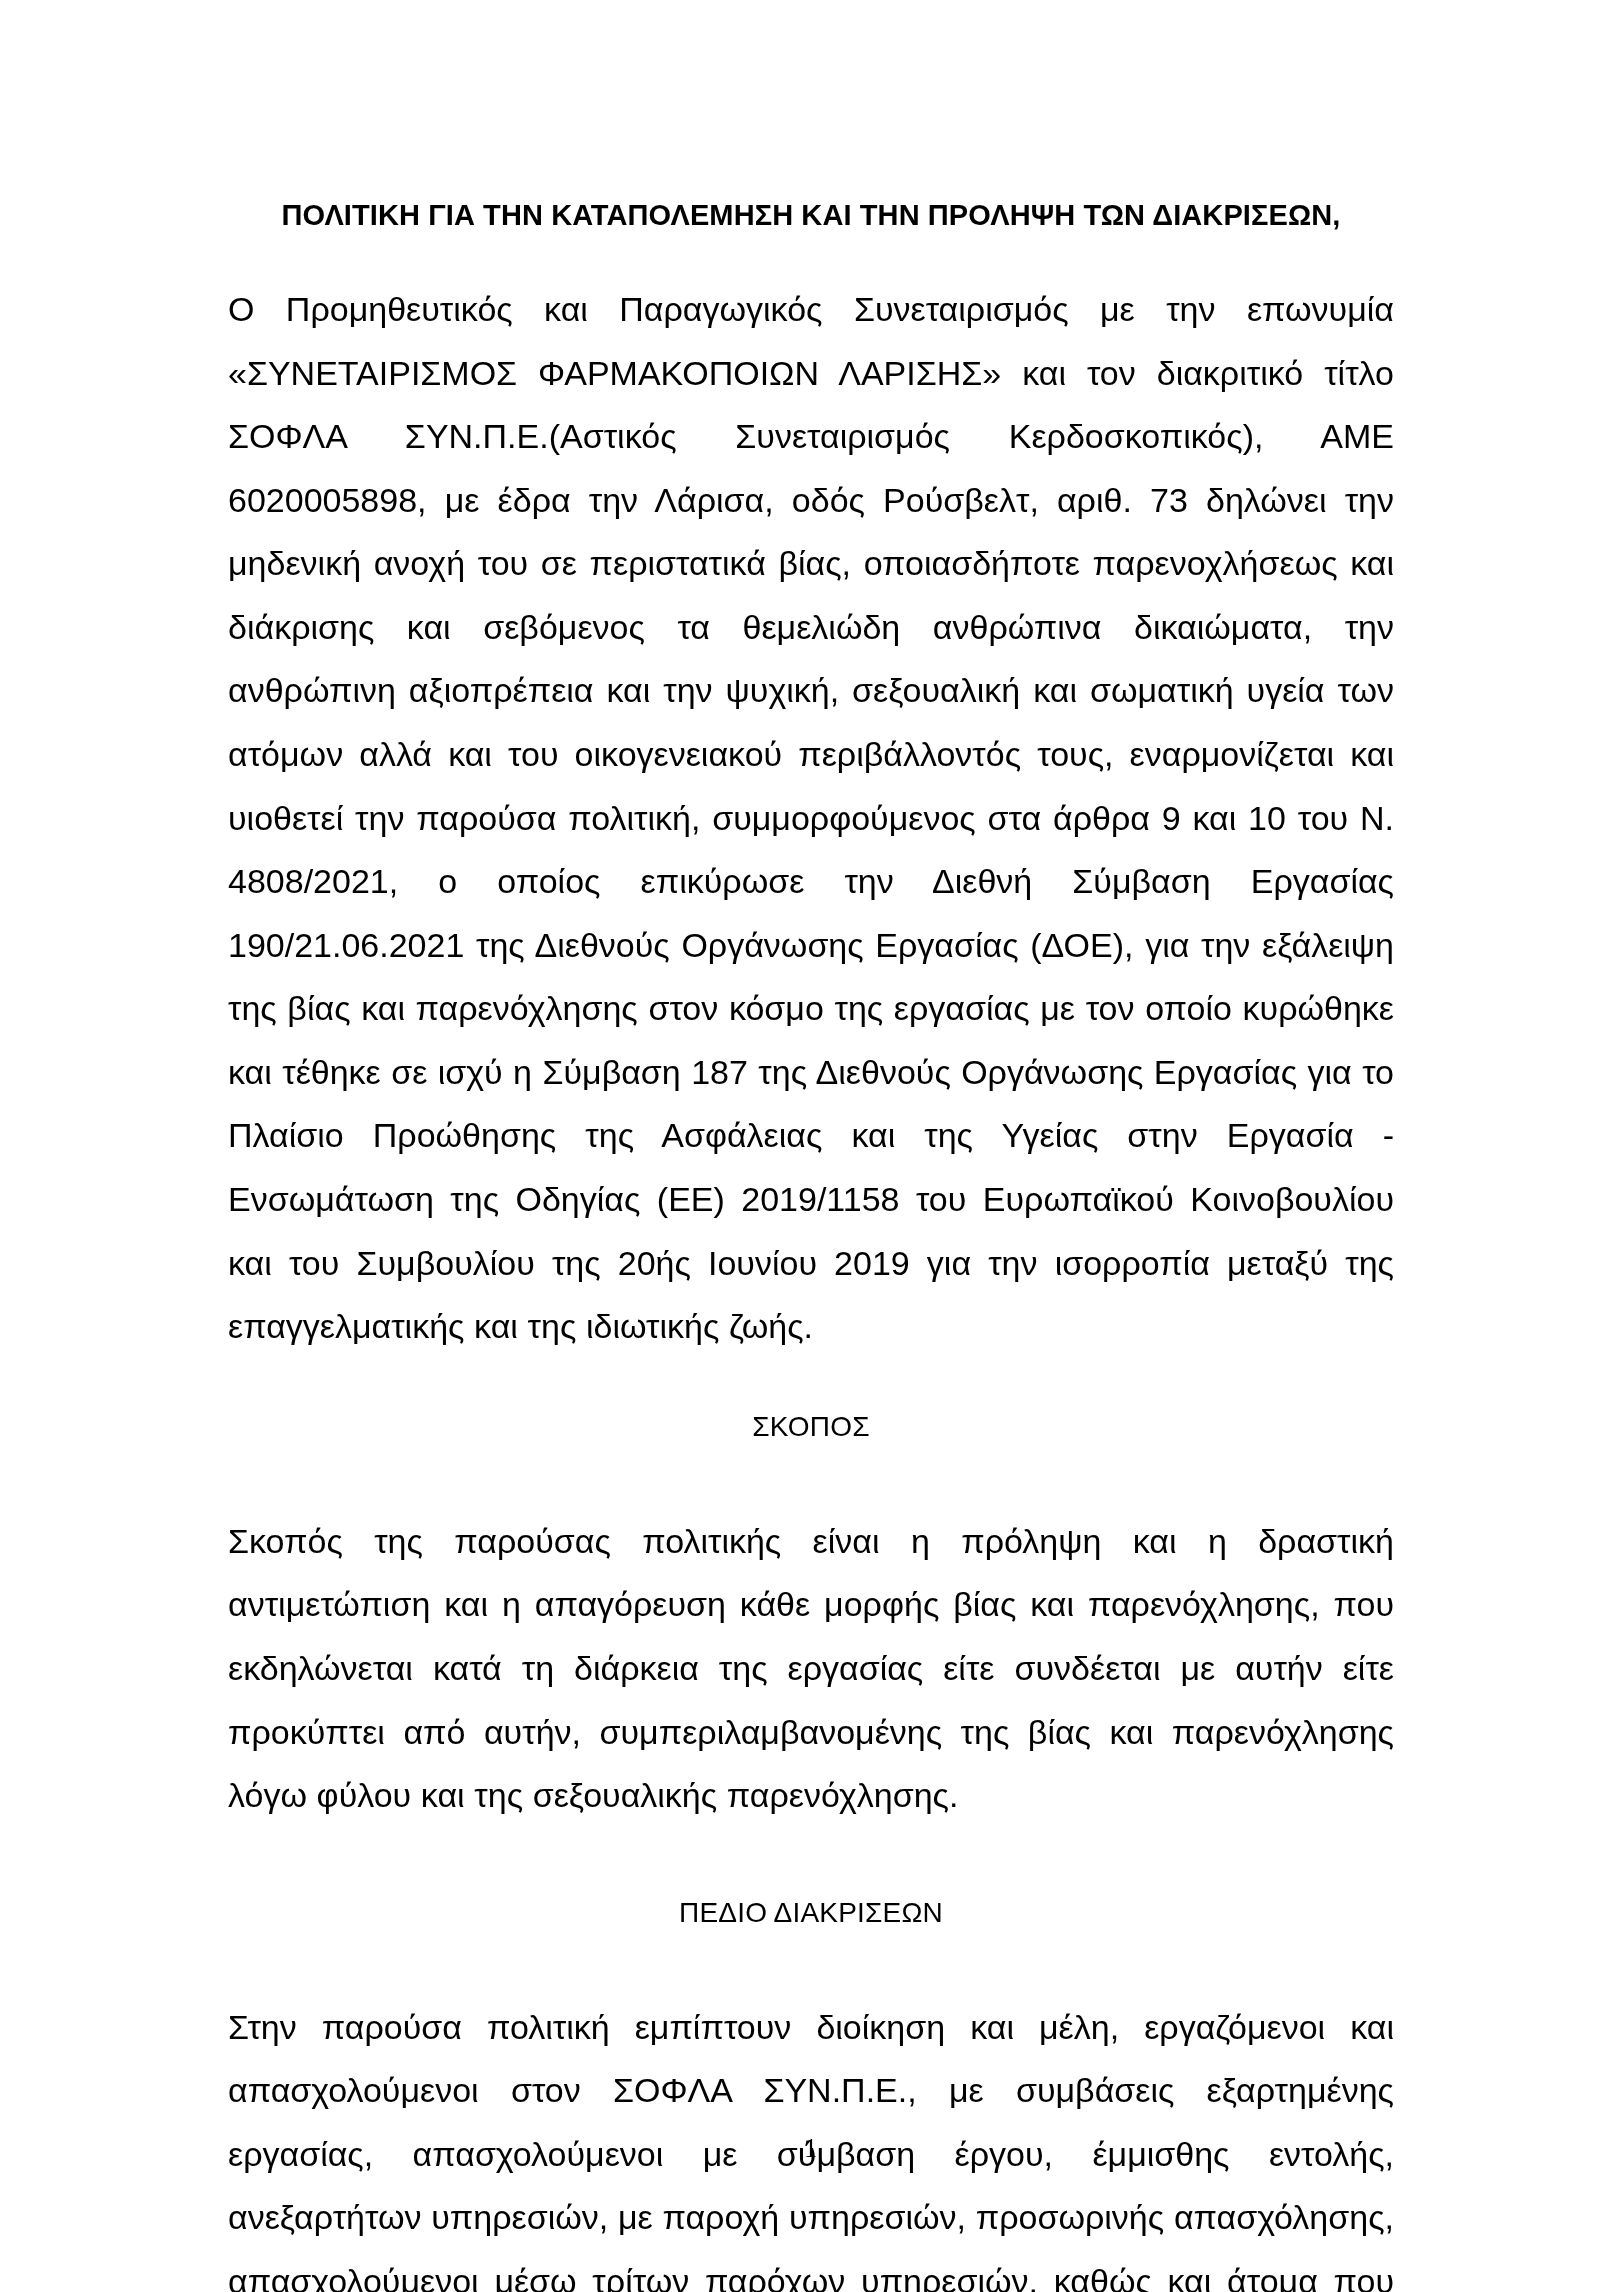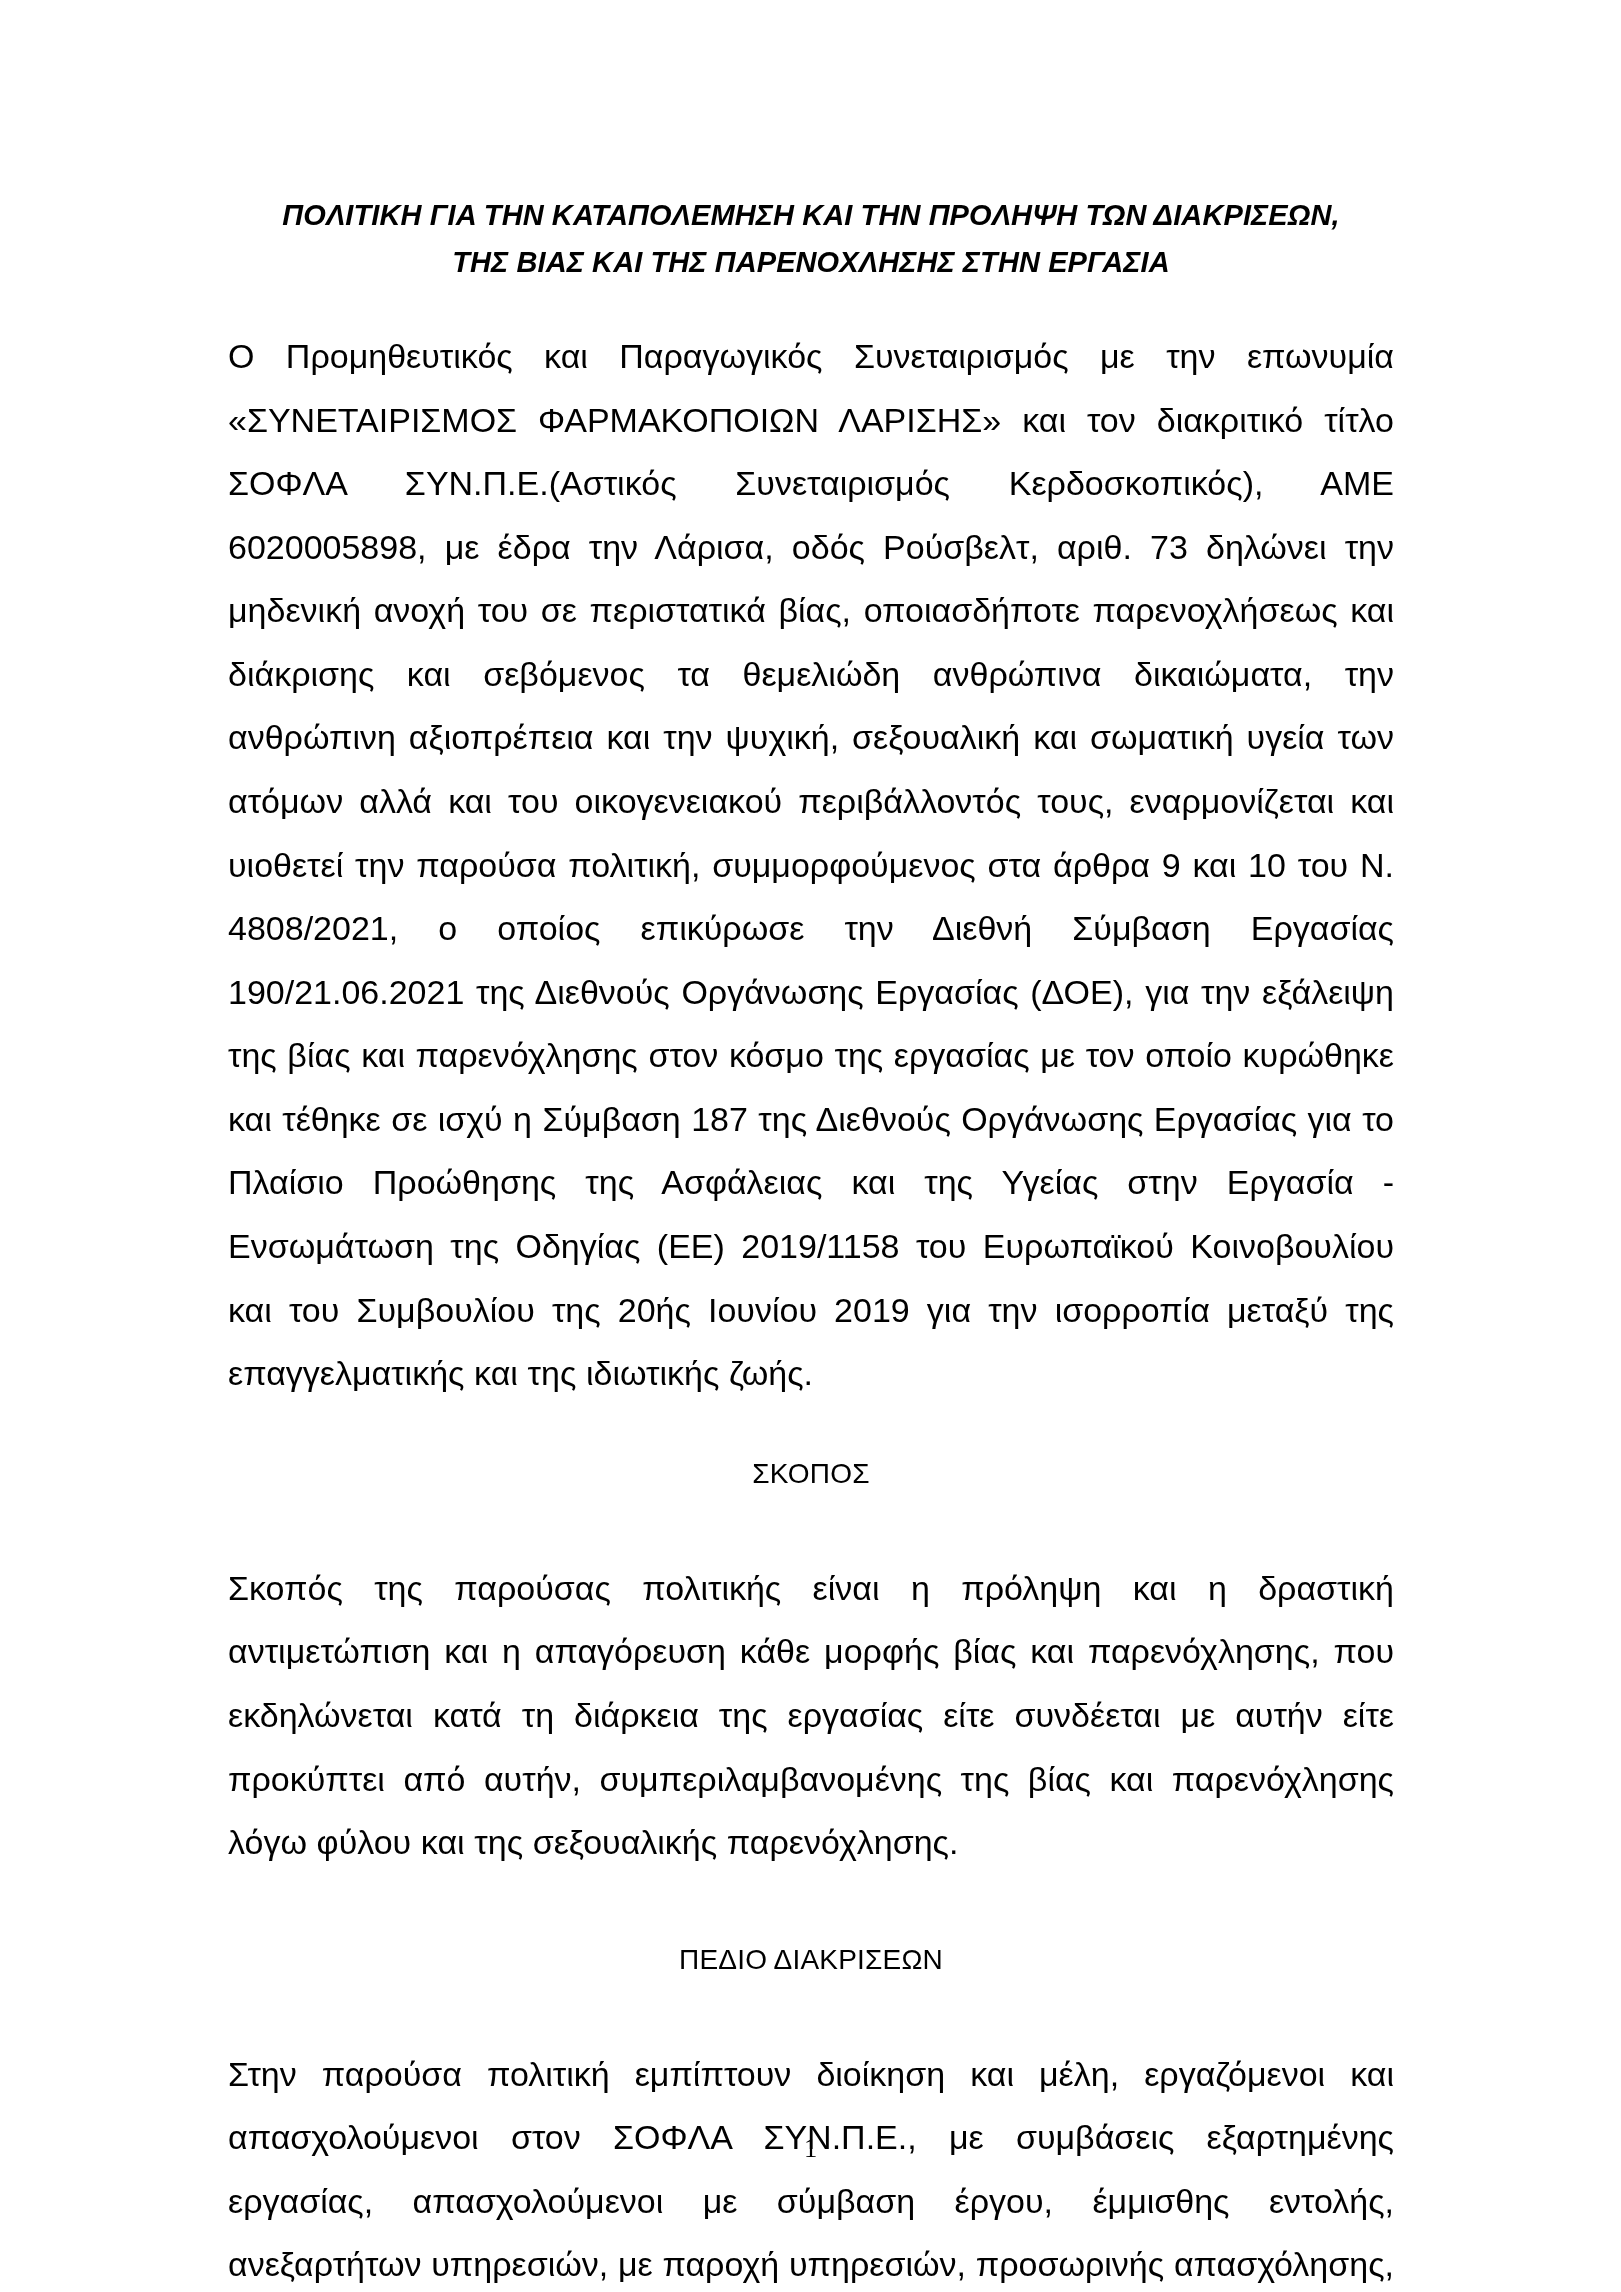--- a/index.html
+++ b/index.html
@@ -31,21 +31,20 @@
     text-align: center;
     font-size: 29px;
     font-weight: bold;
     line-height: 1.62;
     letter-spacing: 0.1px;
     margin: 0;
     padding-top: 192px;
   }
   .doc-title .line {
     display: block;
-    font-style: italic;
   }
   .section-heading {
     text-align: center;
     font-size: 28px;
     font-weight: normal;
     margin: 0;
     letter-spacing: 0.2px;
   }
   p.body-par {
     text-align: justify;
@@ -73,21 +72,20 @@
 </style>
 </head>
 <body>
 
 <div class="page">
 
   <div class="content">
 
     <h1 class="doc-title">
       <span class="line">ΠΟΛΙΤΙΚΗ ΓΙΑ ΤΗΝ ΚΑΤΑΠΟΛΕΜΗΣΗ ΚΑΙ ΤΗΝ ΠΡΟΛΗΨΗ ΤΩΝ ΔΙΑΚΡΙΣΕΩΝ,</span>
-      <span class="line">ΤΗΣ ΒΙΑΣ ΚΑΙ ΤΗΣ ΠΑΡΕΝΟΧΛΗΣΗΣ ΣΤΗΝ ΕΡΓΑΣΙΑ</span>
     </h1>
 
     <div class="gap-title-to-par"></div>
 
     <p class="body-par">Ο Προμηθευτικός και Παραγωγικός Συνεταιρισμός με την επωνυμία «ΣΥΝΕΤΑΙΡΙΣΜΟΣ ΦΑΡΜΑΚΟΠΟΙΩΝ ΛΑΡΙΣΗΣ» και τον διακριτικό τίτλο ΣΟΦΛΑ ΣΥΝ.Π.Ε.(Αστικός Συνεταιρισμός Κερδοσκοπικός), ΑΜΕ 6020005898, με έδρα την Λάρισα, οδός Ρούσβελτ, αριθ. 73 δηλώνει την μηδενική ανοχή του σε περιστατικά βίας, οποιασδήποτε παρενοχλήσεως και διάκρισης και σεβόμενος τα θεμελιώδη ανθρώπινα δικαιώματα, την ανθρώπινη αξιοπρέπεια και την ψυχική, σεξουαλική και σωματική υγεία των ατόμων αλλά και του οικογενειακού περιβάλλοντός τους, εναρμονίζεται και υιοθετεί την παρούσα πολιτική, συμμορφούμενος στα άρθρα 9 και 10 του Ν. 4808/2021, ο οποίος επικύρωσε την Διεθνή Σύμβαση Εργασίας 190/21.06.2021 της Διεθνούς Οργάνωσης Εργασίας (ΔΟΕ), για την εξάλειψη της βίας και παρενόχλησης στον κόσμο της εργασίας με τον οποίο κυρώθηκε και τέθηκε σε ισχύ η Σύμβαση 187 της Διεθνούς Οργάνωσης Εργασίας για το Πλαίσιο Προώθησης της Ασφάλειας και της Υγείας στην Εργασία - Ενσωμάτωση της Οδηγίας (ΕΕ) 2019/1158 του Ευρωπαϊκού Κοινοβουλίου και του Συμβουλίου της 20ής Ιουνίου 2019 για την ισορροπία μεταξύ της επαγγελματικής και της ιδιωτικής ζωής.</p>
 
     <div class="gap-par-to-skopos"></div>
 
     <h2 class="section-heading">ΣΚΟΠΟΣ</h2>
 

